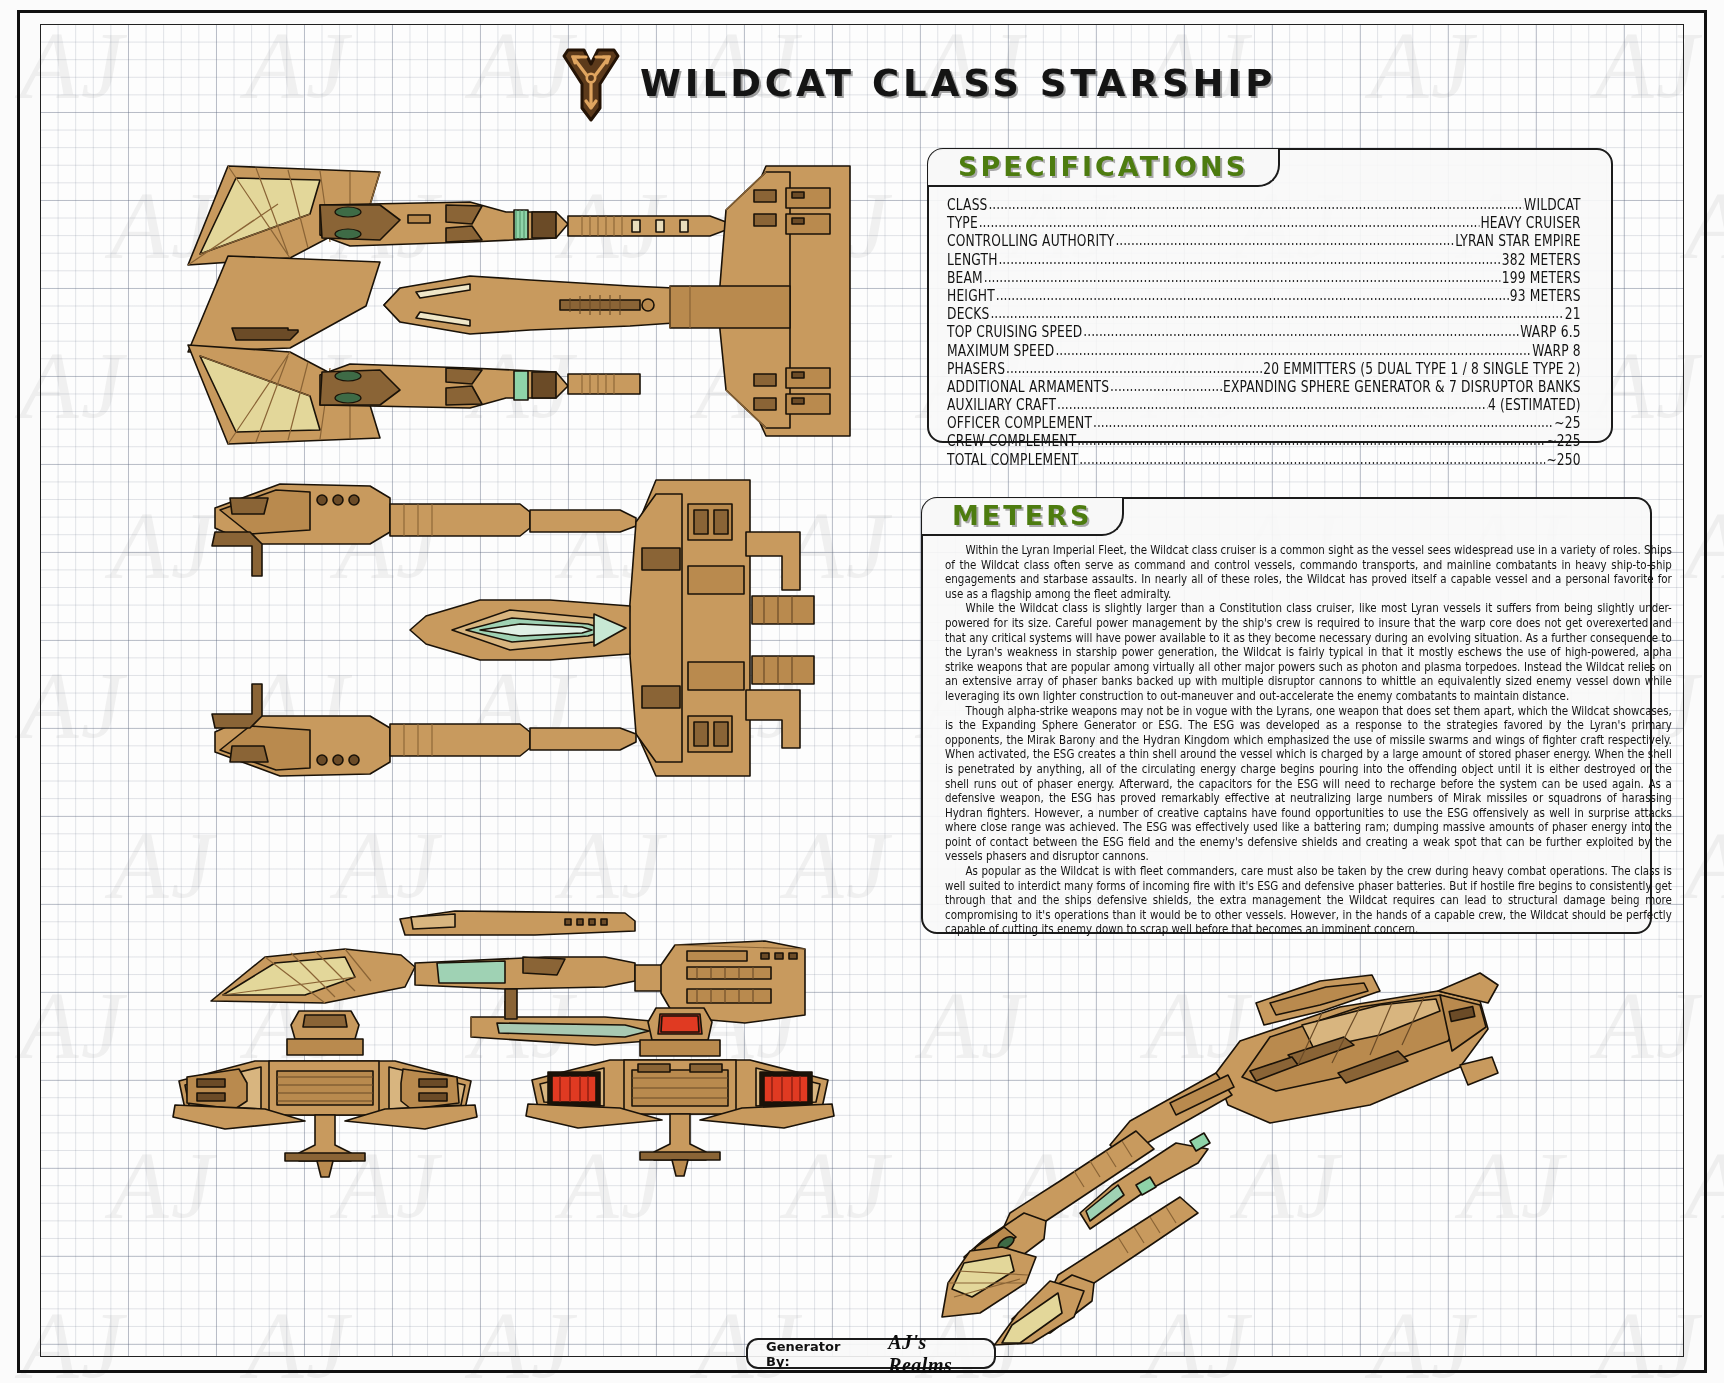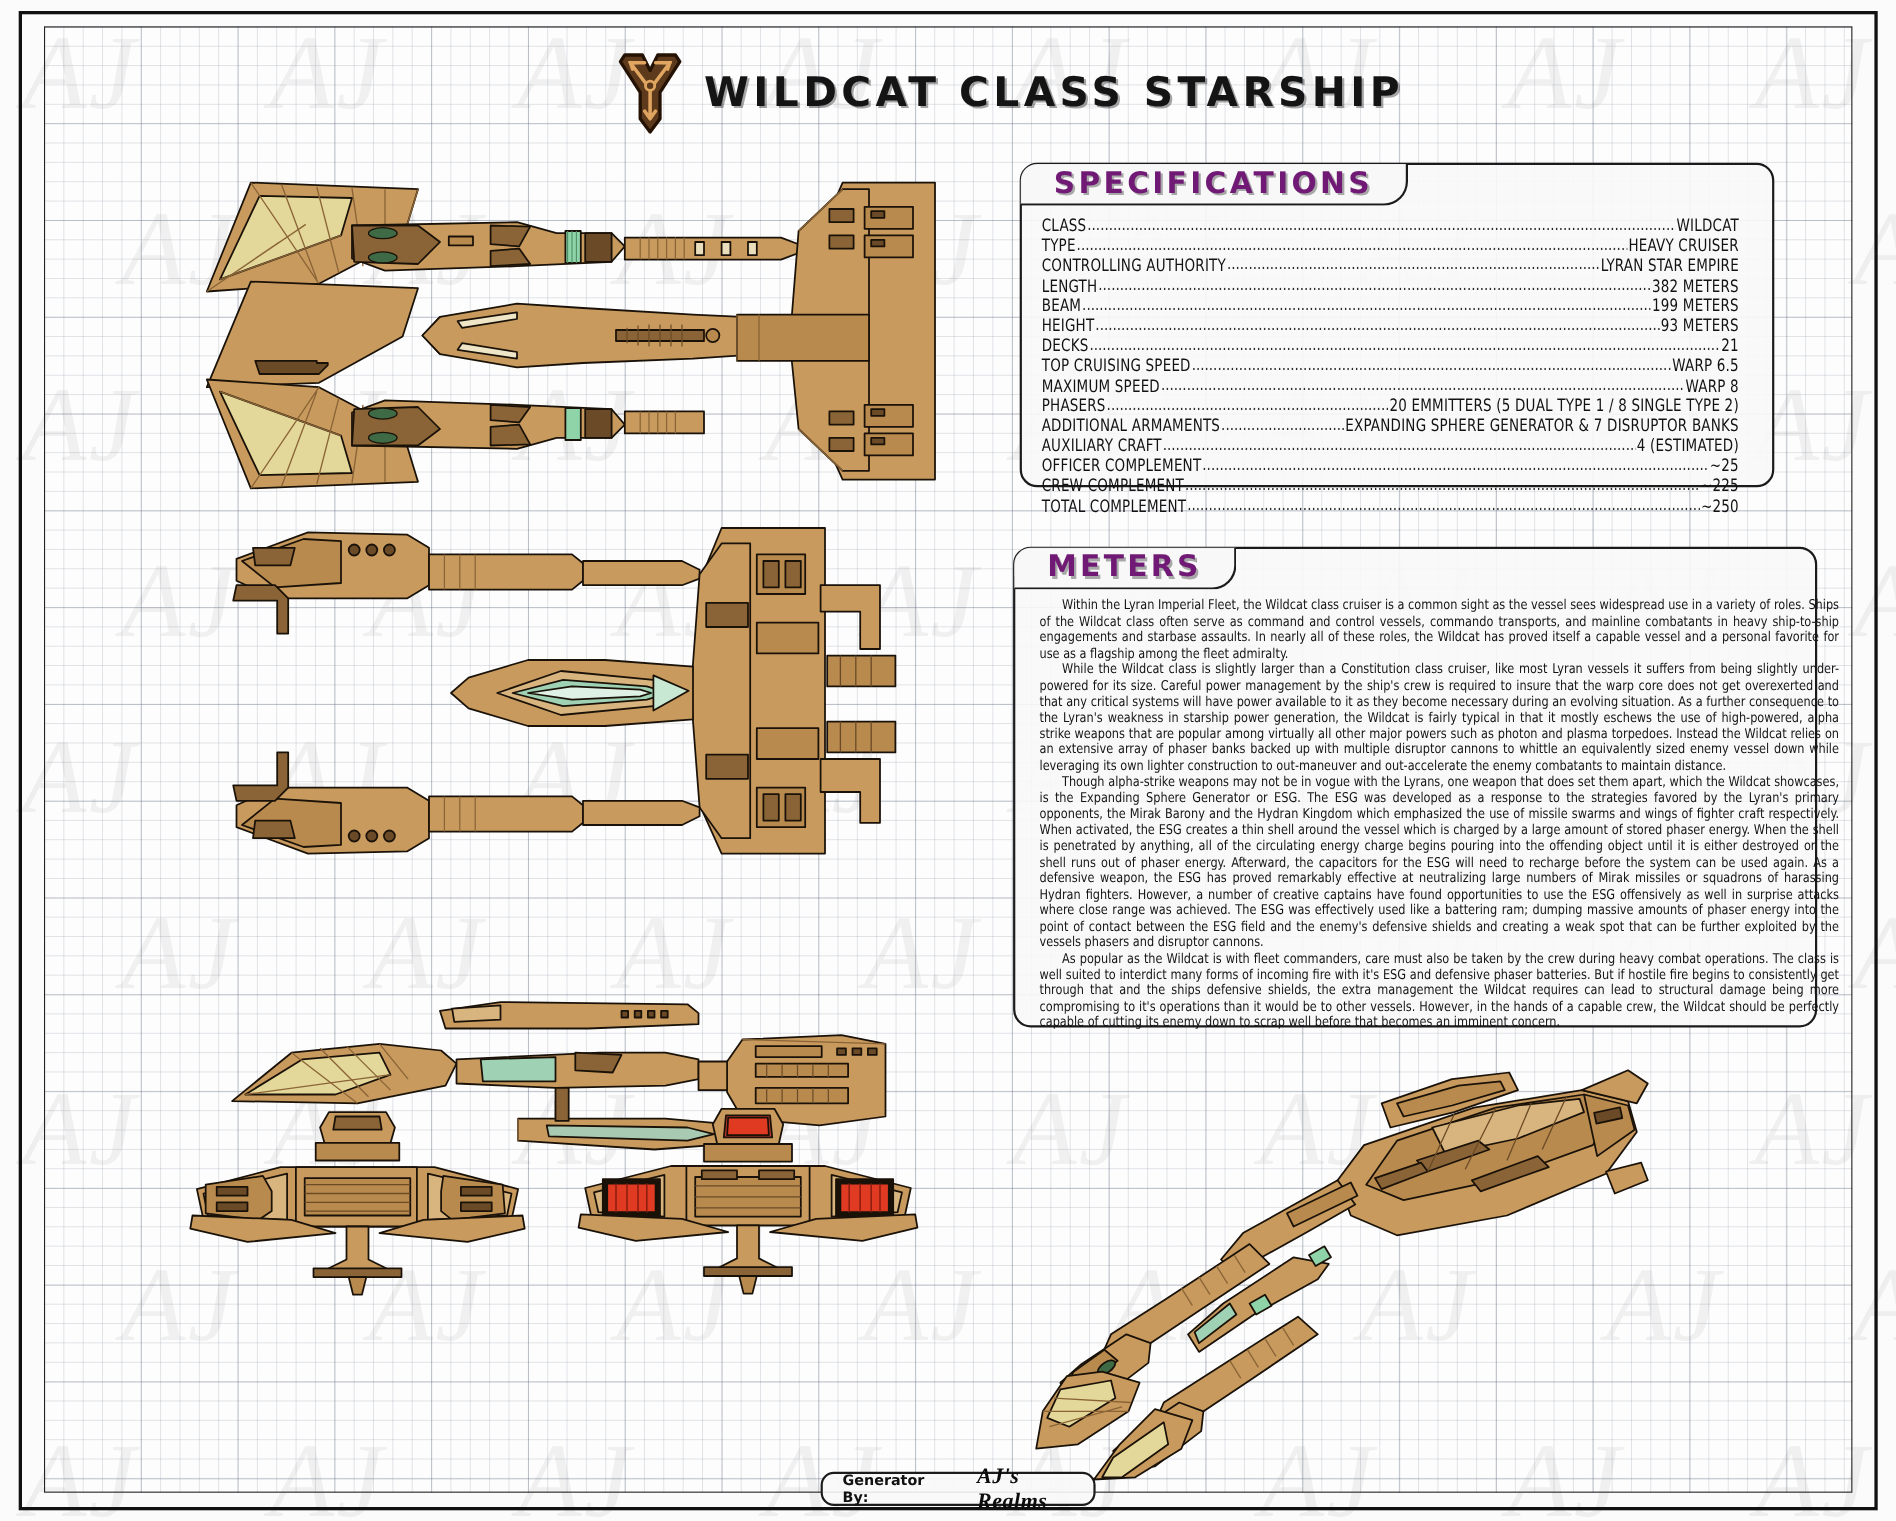--- a/index.html
+++ b/index.html
@@ -92,21 +92,21 @@
     border-top-left-radius:15px;
     border-left:none;border-top:none;
     padding:4px 30px 4px 30px;
     box-sizing:border-box;
   }
   .panel-title{
     font-family:"DejaVu Sans", sans-serif;
     font-weight:bold;
     font-size:27px;
     letter-spacing:3px;
-    color:#701a75;
+    color:#4d7c0f;
     text-shadow:2px 2px 0 rgba(0,0,0,.32);
     line-height:1.05;
   }
 
   
   #specs-panel{left:927px;top:148px;width:686px;height:295px;}
   .spec-list{
     position:absolute;left:18px;right:30px;top:48px;
     font-family:"DejaVu Sans Condensed","DejaVu Sans", sans-serif;
   }

